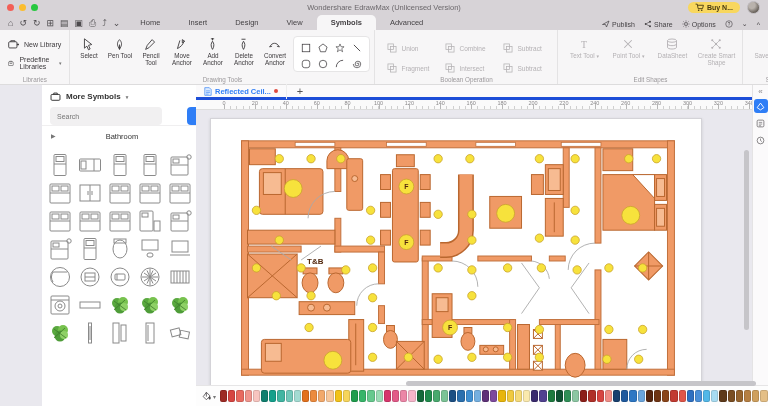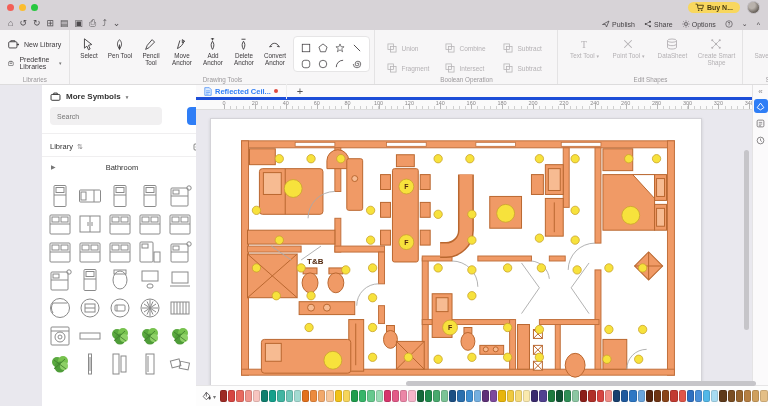--- a/index.html
+++ b/index.html
@@ -110,20 +110,21 @@
 </style>
 </head>
 <body>
 
 <div class="titlebar">
   <div class="lights">
     <span style="background:#f35f57"></span>
     <span style="background:#fbbd2e"></span>
     <span style="background:#28c840"></span>
   </div>
+  <div class="win-title">Wondershare EdrawMax (Unlicensed Version)</div>
   <div class="buy-btn">
     <svg viewBox="0 0 16 16" width="9" height="9">
         <path d="M1 2h3l1.6 8h7.8l1.6-6H5" fill="none" stroke="#473a10" stroke-width="1.6"></path>
         <circle cx="6.5" cy="13" r="1.4" fill="#473a10"></circle>
         <circle cx="12" cy="13" r="1.4" fill="#473a10"></circle>
       </svg>
     <span>Buy N...</span>
   </div>
   <div class="avatar"></div>
 </div>
@@ -133,20 +134,28 @@
       <span>⌂</span>
       <span>↺</span>
       <span>↻</span>
       <span>⊞</span>
       <span>▤</span>
       <span>▣</span>
       <span>⎙</span>
       <span>⤴</span>
       <span>⌄</span>
     </div>
+  <div class="menu-tabs" id="menu-tabs">
+      <span class="tab">Home</span>
+      <span class="tab">Insert</span>
+      <span class="tab">Design</span>
+      <span class="tab">View</span>
+      <span class="tab active">Symbols</span>
+      <span class="tab">Advanced</span>
+    </div>
   <div class="menu-right">
     <span class="mi">
       <svg viewBox="0 0 16 16">
           <path d="M1 9 L14 2 L9 14 L7 9 Z" fill="none" stroke="#454245" stroke-width="1.4"></path>
         </svg>
       <span>Publish</span>
       </span>
     <span class="mi">
       <svg viewBox="0 0 16 16">
           <circle cx="12" cy="3.5" r="2" fill="#454245"></circle>
@@ -419,31 +428,20 @@
       </svg>
     <span>More Symbols</span>
       <span style="font-size:5px;color:#777">▾</span>
     <span class="sb-collapse">«</span>
   </div>
   <div style="display:flex;gap:17px;align-items:center;padding-right:8px">
     <div class="searchrow" style="flex:1">
       <input placeholder="Search" style="">
     </div>
     <div class="search-btn">Search</div>
-  </div>
-  <div class="libraryrow">
-    <span>Library</span>
-    <span class="sorticon">⇅</span>
-    <span class="manage">
-      <svg viewBox="0 0 16 16" width="8" height="8">
-          <rect x="2" y="2" width="12" height="12" rx="2" fill="none" stroke="#555" stroke-width="1.4"></rect>
-          <path d="M5 8h6M8 5v6" stroke="#555" stroke-width="1.4"></path>
-        </svg>
-      <span>Manage</span>
-      </span>
   </div>
   <div id="sections">
       <div class="section">
         <span class="arrow">▶</span>
         <span>Bathroom</span>
         <span class="close">✕</span>
       </div>
     </div>
   <div class="symgrid" id="symgrid">
       <div class="symcell">

